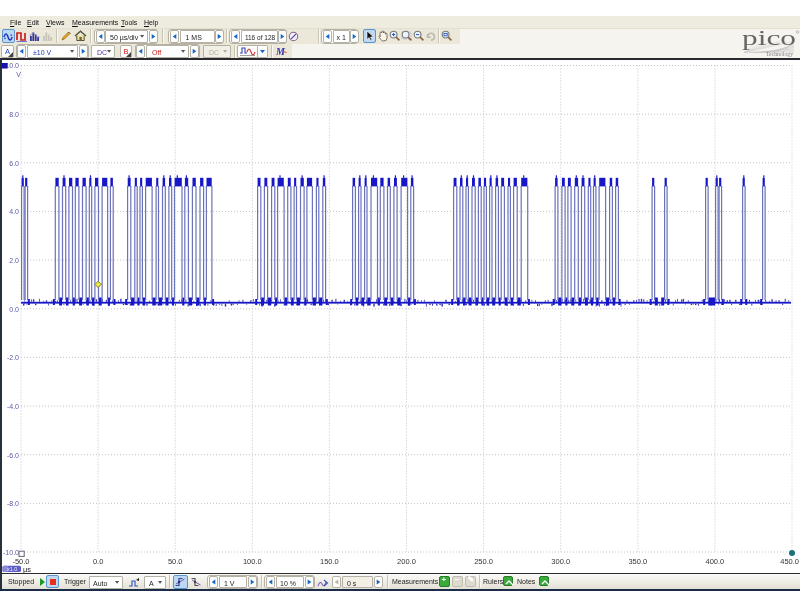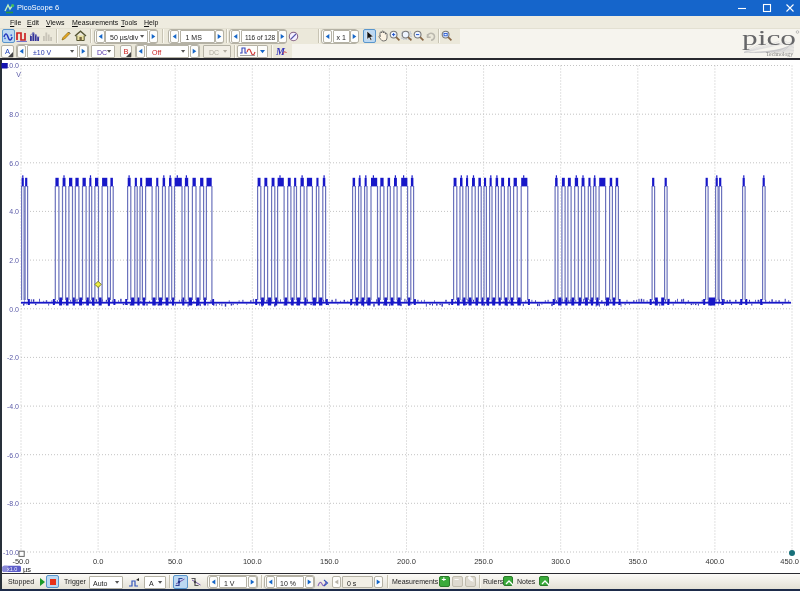--- a/index.html
+++ b/index.html
@@ -1,26 +1,13 @@
 <!DOCTYPE html>
 <html><head><meta charset="utf-8"><style>html,body{margin:0;padding:0;width:800px;height:591px;overflow:hidden;font-family:"Liberation Sans",sans-serif;-webkit-font-smoothing:antialiased}*{box-sizing:border-box}</style></head><body>
 <div style="position:relative;width:800px;height:591px;background:#fff">
-    <div style="position:absolute;left:0;top:0;width:800px;height:16px;background:#1565cb">
-      <svg width="11" height="11" style="position:absolute;left:4px;top:2.5px" viewBox="0 0 11 11">
-        <path d="M1 8 L4 2 L6 6 L8 3" fill="none" stroke="#bff0c0" stroke-width="1.4"></path>
-        <path d="M2 9.5 h7" stroke="#2a9a40" stroke-width="1.6"></path>
-        <circle cx="8.6" cy="2.6" r="1.6" fill="#45c060"></circle>
-      </svg>
-      <span style="position:absolute;left:17px;top:3px;font-size:7.5px;color:#fff">PicoScope 6</span>
-      <svg width="70" height="16" style="position:absolute;left:730px;top:0">
-        <path d="M8 8.5 h8" stroke="#fff" stroke-width="1.1"></path>
-        <rect x="33.5" y="4.5" width="7" height="7" fill="none" stroke="#fff" stroke-width="1.1"></rect>
-        <path d="M56.5 4.5 l7 7 M63.5 4.5 l-7 7" stroke="#fff" stroke-width="1.1"></path>
-      </svg>
-    </div>
     <div style="position:absolute;left:0;top:16px;width:800px;height:12.5px;background:#eeebdf;border-bottom:1px solid #e3e0d2">
       <span style="position:absolute;left:10px;top:2.5px;font-size:7px;color:#111"><u>F</u>ile</span>
       <span style="position:absolute;left:27px;top:2.5px;font-size:7px;color:#111"><u>E</u>dit</span>
       <span style="position:absolute;left:46px;top:2.5px;font-size:7px;color:#111"><u>V</u>iews</span>
       <span style="position:absolute;left:72px;top:2.5px;font-size:7px;color:#111"><u>M</u>easurements</span>
       <span style="position:absolute;left:121px;top:2.5px;font-size:7px;color:#111"><u>T</u>ools</span>
       <span style="position:absolute;left:144px;top:2.5px;font-size:7px;color:#111"><u>H</u>elp</span>
     </div>
     <div style="position:absolute;left:0;top:28.5px;width:800px;height:15.5px;background:#f6f4ee"></div>
     <div style="position:absolute;left:0;top:28.5px;width:460px;height:15.5px;background:#ebe8da"></div>

